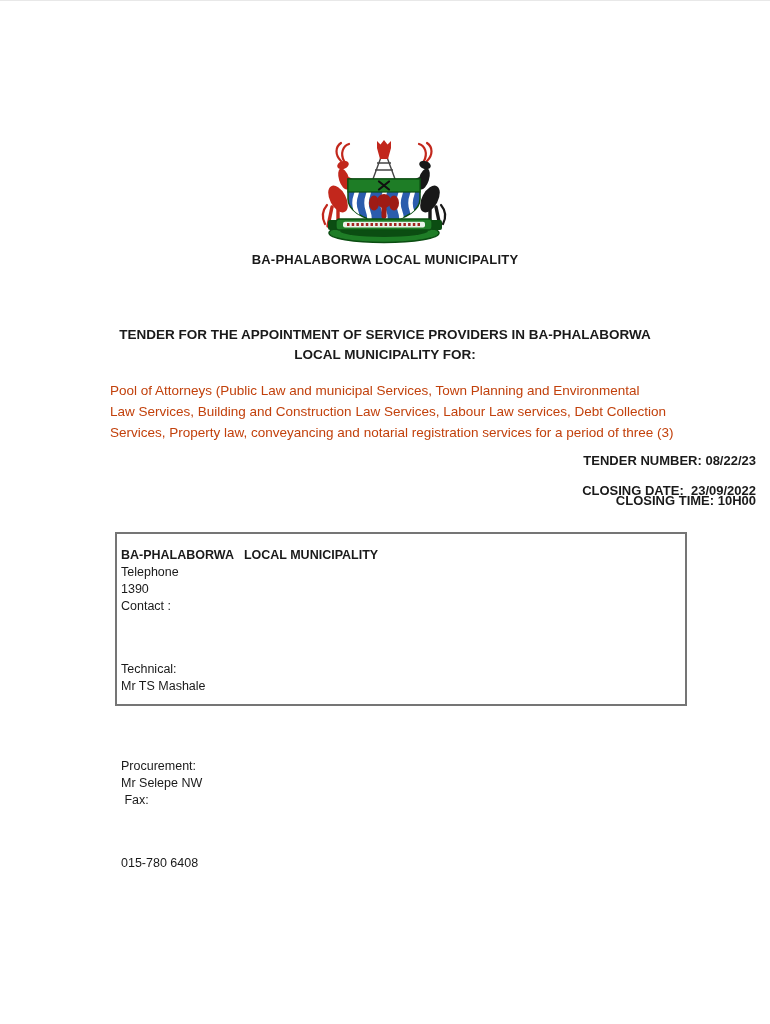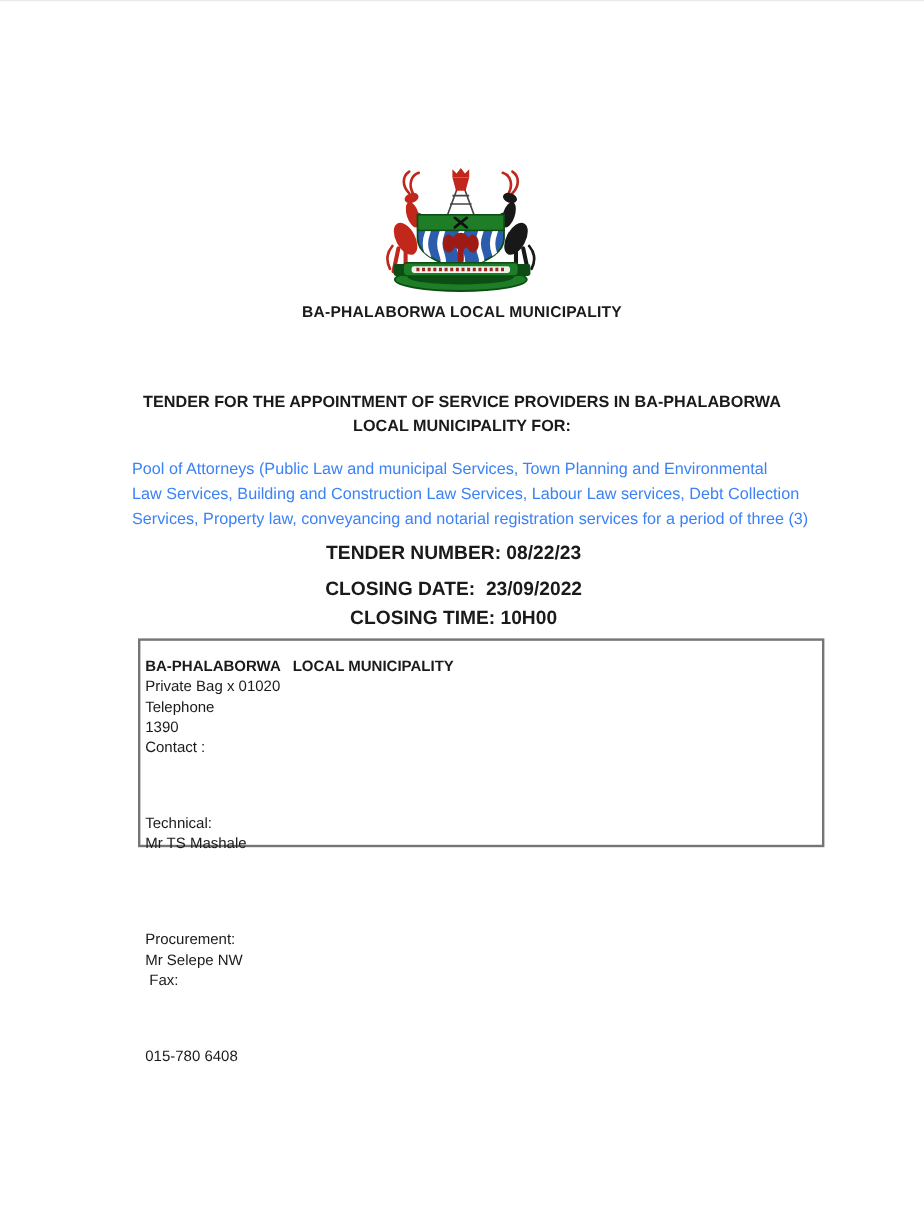--- a/index.html
+++ b/index.html
@@ -18,29 +18,29 @@
   .crest-heading{
     position:absolute;left:0;top:251px;width:770px;
     text-align:center;font-size:13px;font-weight:bold;letter-spacing:.2px;
   }
   .doc-title{
     position:absolute;left:105px;top:324px;width:560px;
     text-align:center;font-size:13.5px;font-weight:bold;line-height:20px;
   }
   .doc-paragraph{
     position:absolute;left:110px;top:379px;width:575px;
-    font-size:13.5px;line-height:21px;color:#3b82f6;
+    font-size:13.5px;line-height:21px;color:#c2410c;
   }
   .meta-line{
     position:absolute;left:0;width:756px;
-    text-align:center;font-size:16px;font-weight:bold;white-space:pre;
+    text-align:right;font-size:13px;font-weight:bold;white-space:pre;
   }
   .meta-tender{top:452px;}
   .meta-date{top:482px;}
-  .meta-time{top:506px;}
+  .meta-time{top:492px;}
   .info-box{
     position:absolute;left:115px;top:531px;width:572px;height:174px;
     border:2px solid #757575;
     padding:13px 8px 0 4px;
     font-size:12.5px;line-height:17px;box-sizing:border-box;
   }
   .info-box .box-title{font-weight:bold;white-space:pre;}
   .addr-line{white-space:pre;}
   .contact-row{display:flex;flex-direction:column;}
   .contact-row .c1{display:inline-block;width:63px;flex:0 0 63px;white-space:pre;}
@@ -156,21 +156,20 @@
     <div>Law Services, Building and Construction Law Services, Labour Law services, Debt Collection</div>
     <div>Services, Property law, conveyancing and notarial registration services for a period of three (3)</div>
   </div>
 
   <div class="meta-line meta-tender">TENDER NUMBER: 08/22/23</div>
   <div class="meta-line meta-date">CLOSING DATE:  23/09/2022</div>
   <div class="meta-line meta-time">CLOSING TIME: 10H00</div>
 
   <div class="info-box">
     <div class="box-title">BA-PHALABORWA   LOCAL MUNICIPALITY</div>
-    <div class="addr-line">Private Bag x 01020</div>
     <div class="addr-line">Telephone</div>
     <div class="addr-line">1390</div>
 
     <div class="contact-row">
       <span class="c1">Contact :</span>
       <span class="c2">Technical:    </span>
       <span class="c3">Mr TS Mashale</span>
     </div>
     <div class="contact-row">
       <span class="c1"></span>

